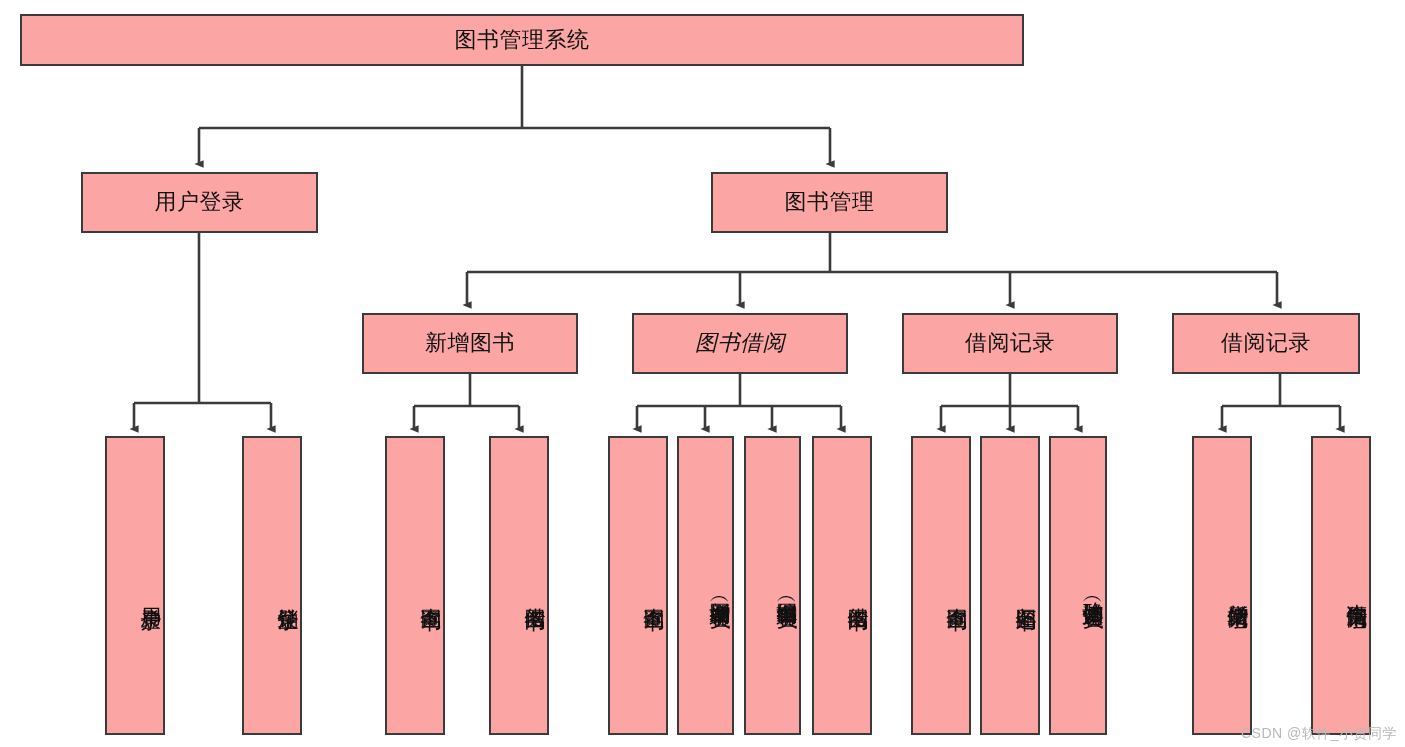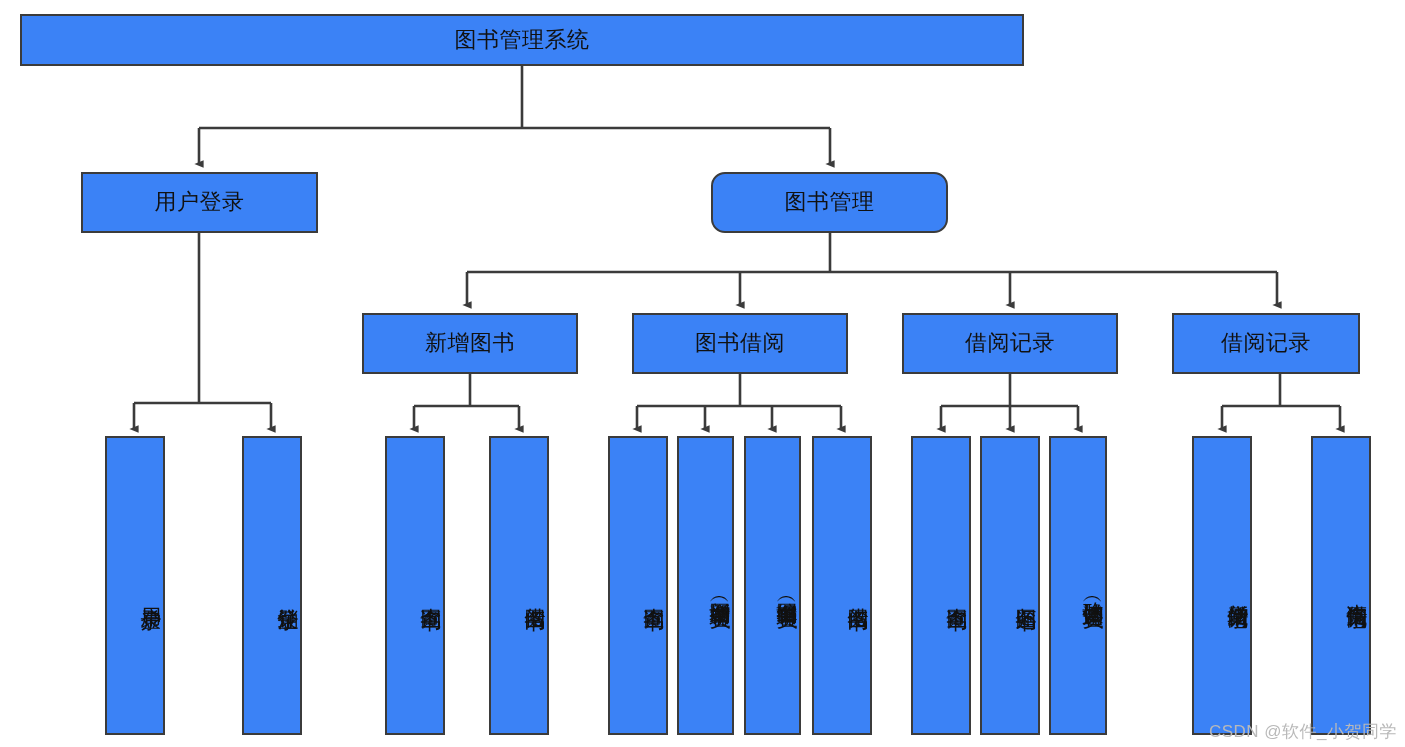--- a/index.html
+++ b/index.html
@@ -20,21 +20,21 @@
     left: 0;
     top: 0;
     width: 1405px;
     height: 747px;
     pointer-events: none;
   }
   .node {
     position: absolute;
     box-sizing: border-box;
     border: 2.5px solid #3b3b3b;
-    background: #3b82f6;
+    background: #fca5a5;
     color: #111111;
     display: flex;
     align-items: center;
     justify-content: center;
     text-align: center;
     line-height: 1.12;
   }
   .node.horiz {
     font-size: 22px;
     letter-spacing: 0.5px;
@@ -53,21 +53,21 @@
   }
   .node.vert .vtext {
     writing-mode: vertical-rl;
     text-orientation: upright;
     display: block;
   }
   #watermark {
     position: absolute;
     right: 8px;
     bottom: 4px;
-    font-size: 17px;
+    font-size: 14px;
     color: #b9b9b9;
     white-space: nowrap;
     letter-spacing: 0.5px;
   }
 </style>
 </head>
 <body>
 
 <div id="canvas">
 
@@ -121,28 +121,28 @@
     </g>
   </svg>
 
   <div class="node horiz" style="left:20px; top:14px; width:1004px; height:52px;">
     <span>图书管理系统</span>
   </div>
 
   <div class="node horiz" style="left:81px; top:172px; width:237px; height:61px;">
     <span>用户登录</span>
   </div>
-  <div class="node horiz" style="left:711px; top:172px; width:237px; height:61px;border-radius:14px;">
+  <div class="node horiz" style="left:711px; top:172px; width:237px; height:61px;">
     <span>图书管理</span>
   </div>
 
   <div class="node horiz" style="left:362px; top:313px; width:216px; height:61px;">
     <span>新增图书</span>
   </div>
-  <div class="node horiz" style="left:632px; top:313px; width:216px; height:61px;">
+  <div class="node horiz" style="left:632px; top:313px; width:216px; height:61px;font-style:italic;">
     <span>图书借阅</span>
   </div>
   <div class="node horiz" style="left:902px; top:313px; width:216px; height:61px;">
     <span>借阅记录</span>
   </div>
   <div class="node horiz" style="left:1172px; top:313px; width:188px; height:61px;">
     <span>借阅记录</span>
   </div>
 
   <div class="node vert" style="left:105px; top:436px; width:60px; height:299px;">

